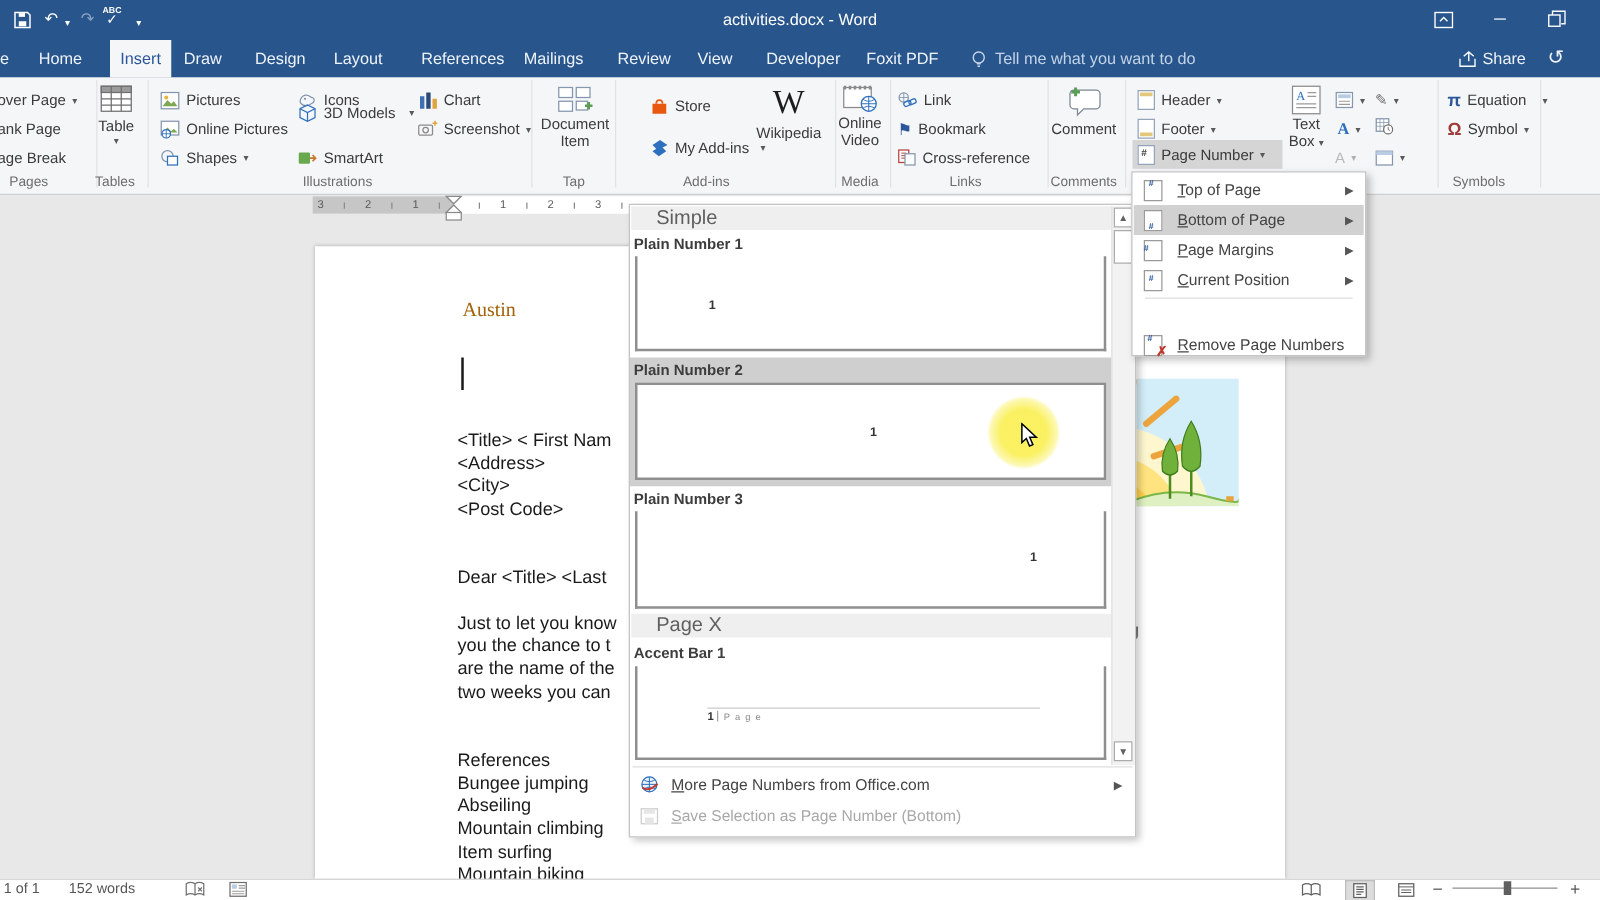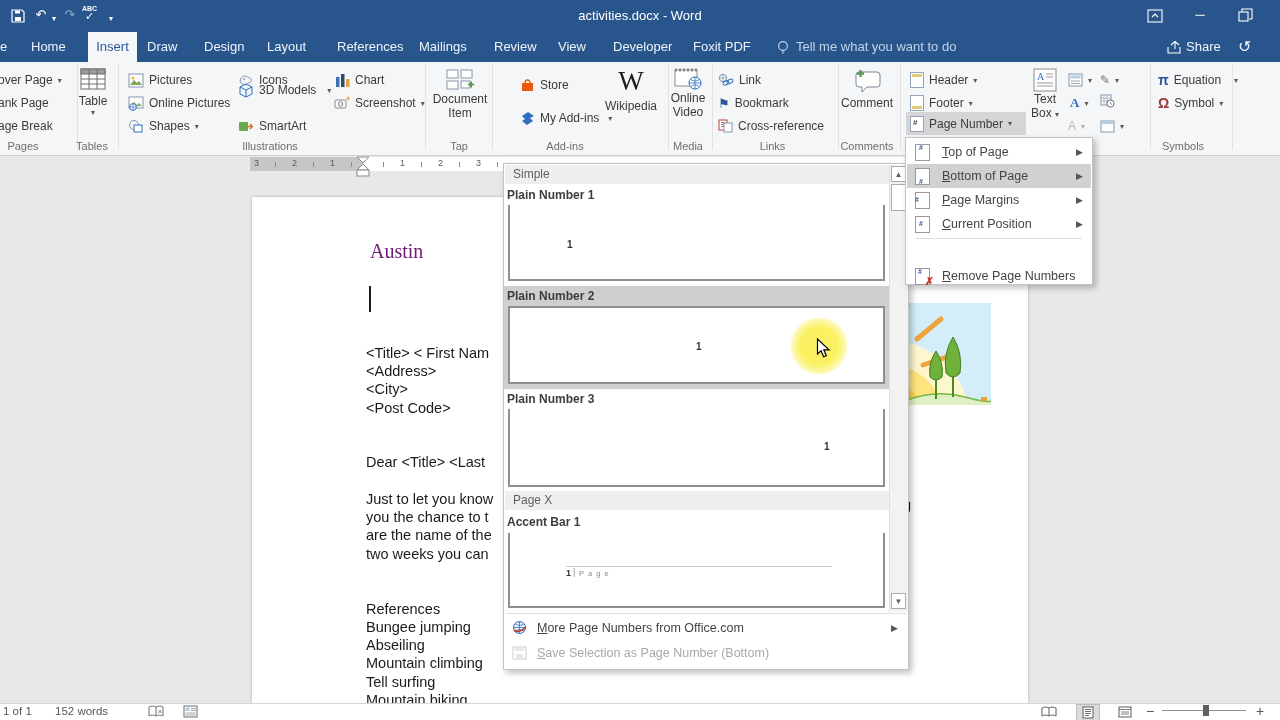--- a/index.html
+++ b/index.html
@@ -28,21 +28,21 @@
   .ruler{top:157px;height:14px;background:#fff;}
   .ruler-margin{background:#c6c6c6;}
   .rnum{top:158px;font-size:9px;color:#5a5a5a;}
   .rtick{top:162px;width:1px;height:5px;background:#8a8a8a;}
   
   .page{left:252px;top:197px;width:776px;height:506px;background:#fff;box-shadow:0 0 3px rgba(0,0,0,.25);}
   .doctext{font-size:14.5px;color:#1a1a1a;white-space:nowrap;line-height:18.3px;}
   
   .flyout{left:503px;top:163px;width:404px;height:505px;background:#fff;border:1px solid #c3c3c3;
           box-shadow:3px 3px 6px rgba(0,0,0,.25);z-index:20;}
-  .gsec{left:1px;width:384px;height:19px;background:#efefef;color:#5f5f5f;font-size:12px;line-height:19px;padding-left:8px;box-sizing:border-box;}
+  .gsec{left:1px;width:384px;height:19px;background:#efefef;color:#5f5f5f;font-size:16px;line-height:19px;padding-left:20px;box-sizing:border-box;}
   .gname{left:3px;font-size:12px;font-weight:700;color:#3d3d3d;white-space:nowrap;}
   .pv{background:#fff;border-left:2px solid #8f8f8f;border-right:2px solid #8f8f8f;border-bottom:2px solid #8f8f8f;box-sizing:border-box;}
   .pv-full{border:2px solid #8f8f8f;}
   .pvnum{position:absolute;font-size:10px;font-weight:700;color:#333;}
   .hoveritem{background:#cfcfcf;}
   .fsb{left:385px;width:18px;background:#f2f2f2;border-left:1px solid #e0e0e0;}
   .fsbtn{left:387px;width:15px;height:16px;background:#fff;border:1px solid #ababab;color:#606060;
          font-size:8px;text-align:center;line-height:15px;box-sizing:border-box;}
   .menuitem-text{font-size:12.5px;color:#444;white-space:nowrap;}
   .key{text-decoration:underline;}
@@ -405,36 +405,36 @@
   <div class="abs rtick" style="left:497px"></div>
   <div class="abs" style="left:356px;top:156px;z-index:3">
     <svg width="14" height="22" viewBox="0 0 14 22">
         <path d="M1 1h12l-6 6z" fill="#fff" stroke="#8a8a8a"></path>
         <path d="M1 14l6-6 6 6z" fill="#fff" stroke="#8a8a8a"></path>
         <rect x="1" y="14" width="12" height="6" fill="#fff" stroke="#8a8a8a"></rect>
       </svg>
   </div>
 
   <div class="abs page"></div>
-  <div class="abs" style="left:370px;top:240px;font-family:'Liberation Serif',serif;font-size:20px;color:#701a75">Austin</div>
+  <div class="abs" style="left:370px;top:240px;font-family:'Liberation Serif',serif;font-size:16px;color:#a16207">Austin</div>
   <div class="abs" style="left:369px;top:286px;width:1.5px;height:26px;background:#1a1a1a"></div>
   <div class="abs doctext" style="left:366px;top:344px">&lt;Title&gt; &lt; First Nam</div>
   <div class="abs doctext" style="left:366px;top:362px">&lt;Address&gt;</div>
   <div class="abs doctext" style="left:366px;top:380px">&lt;City&gt;</div>
   <div class="abs doctext" style="left:366px;top:399px">&lt;Post Code&gt;</div>
   <div class="abs doctext" style="left:366px;top:453px">Dear &lt;Title&gt; &lt;Last</div>
   <div class="abs doctext" style="left:366px;top:490px">Just to let you know</div>
   <div class="abs doctext" style="left:366px;top:508px">you the chance to t</div>
   <div class="abs doctext" style="left:366px;top:526px">are the name of the</div>
   <div class="abs doctext" style="left:366px;top:545px">two weeks you can</div>
   <div class="abs doctext" style="left:366px;top:600px">References</div>
   <div class="abs doctext" style="left:366px;top:618px">Bungee jumping</div>
   <div class="abs doctext" style="left:366px;top:636px">Abseiling</div>
   <div class="abs doctext" style="left:366px;top:654px">Mountain climbing</div>
-  <div class="abs doctext" style="left:366px;top:673px">Tell surfing</div>
+  <div class="abs doctext" style="left:366px;top:673px">Item surfing</div>
   <div class="abs doctext" style="left:366px;top:691px">Mountain biking</div>
   <div class="abs doctext" style="left:903px;top:496px">g</div>
 
   <div class="abs" style="left:905px;top:303px;width:86px;height:102px;overflow:hidden;background:#d3eef8">
     <svg width="86" height="102" viewBox="0 0 86 102">
       <circle cx="-14" cy="116" r="78" fill="#fdf6cf"></circle>
       <circle cx="-16" cy="118" r="56" fill="#ffe37e"></circle>
       <circle cx="-18" cy="120" r="40" fill="#ffd34d"></circle>
       <g stroke="#eda43c" stroke-width="5" stroke-linecap="round">
         <line x1="18" y1="62" x2="48" y2="52"></line>

